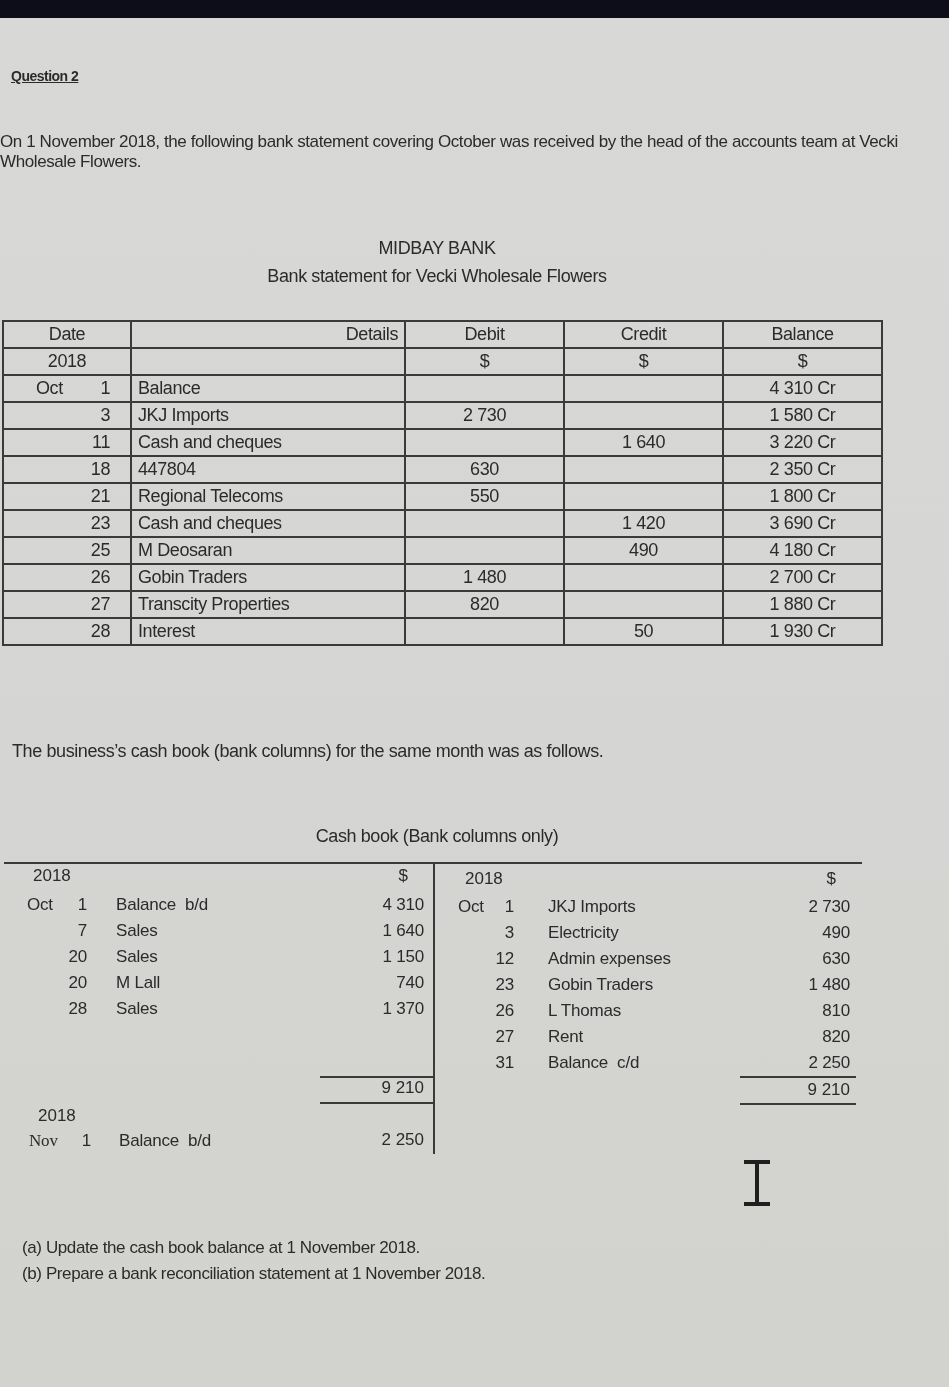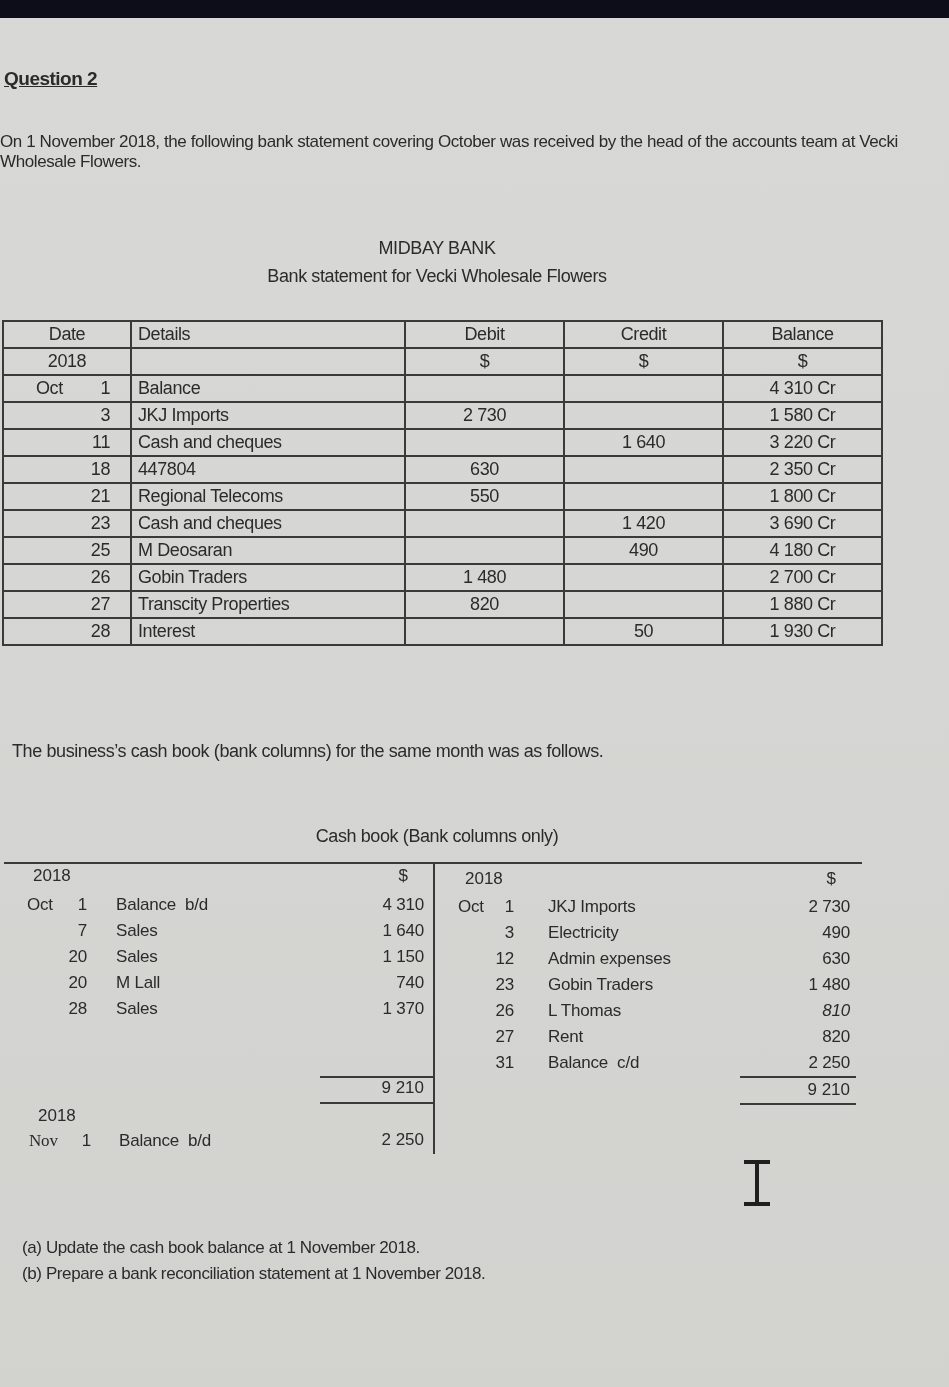--- a/index.html
+++ b/index.html
@@ -3,21 +3,21 @@
 <meta charset="utf-8">
 <style>
   html, body { margin: 0; padding: 0; }
   body {
     width: 949px; height: 1387px; overflow: hidden; position: relative;
     background: linear-gradient(180deg, #d8d9d7 0%, #d6d7d4 40%, #d2d3cf 100%);
     font-family: "Liberation Sans", sans-serif; color: #2b2b2b;
   }
   .topbar { position: absolute; left: 0; top: 0; width: 949px; height: 18px; background: #0c0d18; }
   .abs { position: absolute; }
-  .q-title { left: 4px; top: 68px; font-size: 19px; font-weight: bold; text-decoration: underline; letter-spacing: -0.5px; }
+  .q-title { left: 11px; top: 68px; font-size: 14px; font-weight: bold; text-decoration: underline; letter-spacing: -0.5px; }
   .intro { left: 0; top: 132px; font-size: 17px; line-height: 20px; width: 900px; letter-spacing: -0.4px; }
   .bank-name { left: 0; width: 874px; top: 238px; text-align: center; font-size: 18px; letter-spacing: -0.4px; }
   .bank-sub { left: 0; width: 874px; top: 266px; text-align: center; font-size: 18px; letter-spacing: -0.4px; }
 
   table.stmt {
     position: absolute; left: 2px; top: 320px; border-collapse: collapse;
     font-size: 18px; letter-spacing: -0.4px;
   }
   table.stmt td, table.stmt th {
     border: 2px solid #3a3a3a; height: 25px; padding: 0 6px; font-weight: normal;
@@ -51,21 +51,21 @@
 <div class="abs q-title">Question 2</div>
 <div class="abs intro">On 1 November 2018, the following bank statement covering October was received by the head of the accounts team at Vecki Wholesale Flowers.</div>
 
 <div class="abs bank-name">MIDBAY BANK</div>
 <div class="abs bank-sub">Bank statement for Vecki Wholesale Flowers</div>
 
 <table class="stmt">
   <tbody>
       <tr>
     <th class="c-date">Date</th>
-    <th class="c-det" style="text-align:left">Details</th>
+    <th class="c-det" style="text-align:right">Details</th>
     <th class="c-deb">Debit</th>
     <th class="c-cre">Credit</th>
     <th class="c-bal">Balance</th>
   </tr>
   <tr>
     <td class="c-date" style="text-align:center">2018</td>
     <td class="c-det"></td>
     <td class="c-deb">$</td>
     <td class="c-cre">$</td>
     <td class="c-bal">$</td>
@@ -269,21 +269,21 @@
     <div class="cb-row" style="left:458px; top:972px; width:400px;">
       <span style="position:absolute; left:0; width:40px;"></span>
       <span style="position:absolute; left:26px; width:30px; text-align:right;">23</span>
       <span style="position:absolute; left:90px; white-space:pre; width:220px;">Gobin Traders</span>
       <span style="position:absolute; left:292px; width:100px; text-align:right;">1 480</span>
     </div>
     <div class="cb-row" style="left:458px; top:998px; width:400px;">
       <span style="position:absolute; left:0; width:40px;"></span>
       <span style="position:absolute; left:26px; width:30px; text-align:right;">26</span>
       <span style="position:absolute; left:90px; white-space:pre; width:220px;">L Thomas</span>
-      <span style="position:absolute; left:292px; width:100px; text-align:right;font-style:italic;">810</span>
+      <span style="position:absolute; left:292px; width:100px; text-align:right;">810</span>
     </div>
     <div class="cb-row" style="left:458px; top:1024px; width:400px;">
       <span style="position:absolute; left:0; width:40px;"></span>
       <span style="position:absolute; left:26px; width:30px; text-align:right;">27</span>
       <span style="position:absolute; left:90px; white-space:pre; width:220px;">Rent</span>
       <span style="position:absolute; left:292px; width:100px; text-align:right;">820</span>
     </div>
     <div class="cb-row" style="left:458px; top:1050px; width:400px;">
       <span style="position:absolute; left:0; width:40px;"></span>
       <span style="position:absolute; left:26px; width:30px; text-align:right;">31</span>

